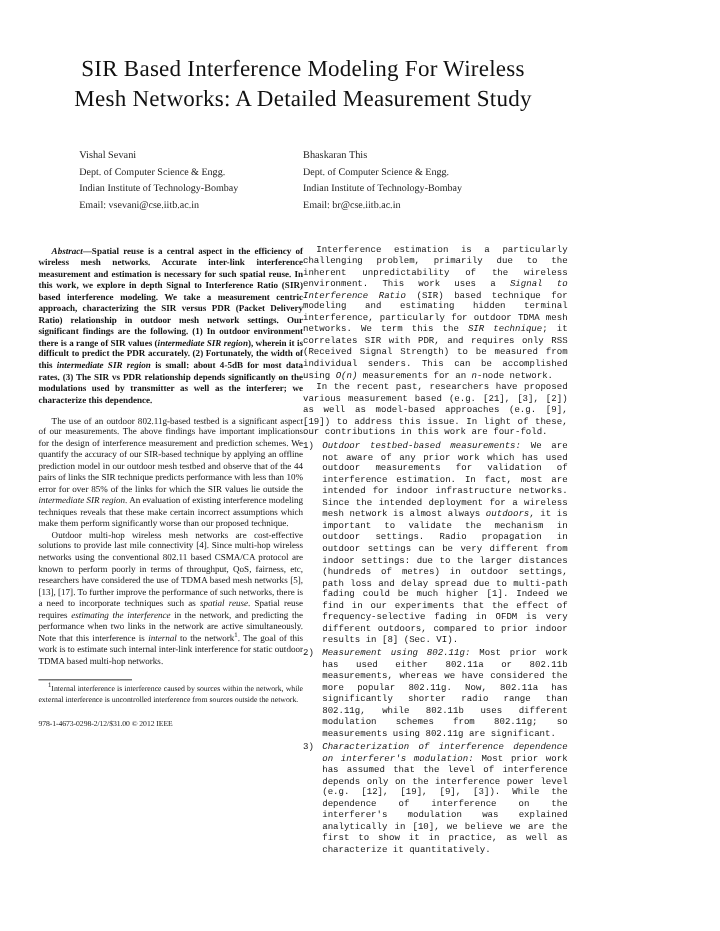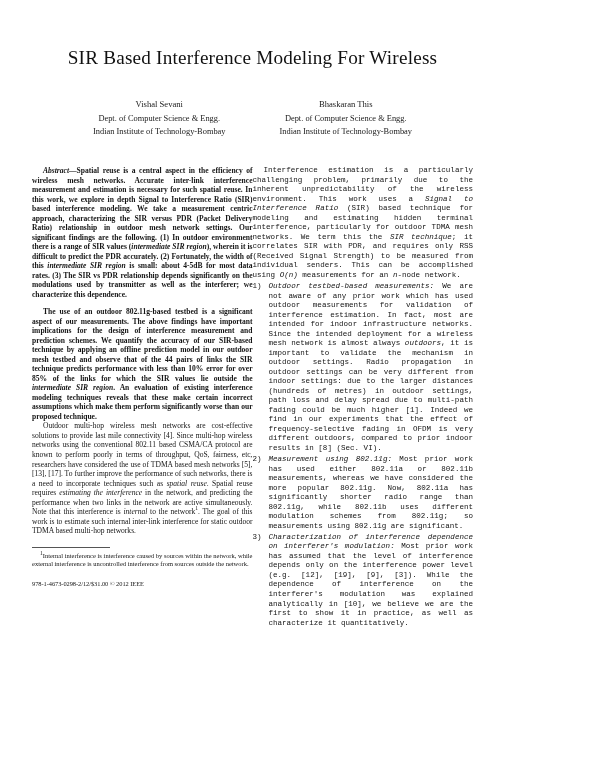--- a/index.html
+++ b/index.html
@@ -32,21 +32,21 @@
     color: #111;
   }
   .authors {
     display: flex;
     margin-top: 27px;
     justify-content: space-between;
     padding: 0 34px;
   }
   .author {
     width: 232px;
-    text-align: center;
+    text-align: left;
     font-size: 8.4px;
     line-height: 1.62;
     color: #1a1a1a;
   }
   .author .aname {
     font-size: 8.6px;
   }
   .columns {
     display: flex;
     margin-top: 27px;
@@ -64,21 +64,21 @@
   .abstract {
     font-weight: bold;
     text-indent: 11px;
     text-align: justify;
   }
   .abstract .lead {
     font-style: italic;
     font-weight: bold;
   }
   .abstract2 {
-    font-weight: bold;
+    font-weight: normal;
     text-indent: 11px;
     margin-top: 7.5px;
     text-align: justify;
   }
   i, .it { font-style: italic; }
   .sec-head {
     text-align: center;
     font-size: 7.9px;
     margin-top: 19px;
     margin-bottom: 6.5px;
@@ -134,32 +134,35 @@
   .mono-o { font-style: italic; }
   .right-pad { padding-top: 0; font-family: Liberation Mono, monospace; }
 </style>
 </head>
 <body>
 
 <div class="page">
 
   <h1 class="title">
     <span>SIR Based Interference Modeling For Wireless</span><br>
+    <span>Mesh Networks: A Detailed Measurement Study</span>
   </h1>
 
   <div class="authors">
     <div class="author">
       <div class="aname">Vishal Sevani</div>
       <div>Dept. of Computer Science &amp; Engg.</div>
       <div>Indian Institute of Technology-Bombay</div>
+      <div>Email: vsevani@cse.iitb.ac.in</div>
     </div>
     <div class="author">
       <div class="aname">Bhaskaran This</div>
       <div>Dept. of Computer Science &amp; Engg.</div>
       <div>Indian Institute of Technology-Bombay</div>
+      <div>Email: br@cse.iitb.ac.in</div>
     </div>
   </div>
 
   <div class="columns">
 
     <div class="col">
 
       <p class="abstract"><span class="lead">Abstract</span><span>—</span><span>Spatial reuse is a central aspect in the efficiency of wireless mesh networks. Accurate inter-link interference measurement and estimation is necessary for such spatial reuse. In this work, we explore in depth Signal to Interference Ratio (SIR) based interference modeling. We take a measurement centric approach, characterizing the SIR versus PDR (Packet Delivery Ratio) relationship in outdoor mesh network settings. Our significant findings are the following. (1) In outdoor environment there is a range of SIR values (</span><i>intermediate SIR region</i><span>), wherein it is difficult to predict the PDR accurately. (2) Fortunately, the width of this </span><i>intermediate SIR region</i><span> is small: about 4-5dB for most data rates. (3) The SIR vs PDR relationship depends significantly on the modulations used by transmitter as well as the interferer; we characterize this dependence.</span></p>
 
       <p class="abstract2"><span>The use of an outdoor 802.11g-based testbed is a significant aspect of our measurements. The above findings have important implications for the design of interference measurement and prediction schemes. We quantify the accuracy of our SIR-based technique by applying an offline prediction model in our outdoor mesh testbed and observe that of the 44 pairs of links the SIR technique predicts performance with less than 10% error for over 85% of the links for which the SIR values lie outside the </span><i>intermediate SIR region</i><span>. An evaluation of existing interference modeling techniques reveals that these make certain incorrect assumptions which make them perform significantly worse than our proposed technique.</span></p>
@@ -172,20 +175,21 @@
       <p class="footnote"><sup>1</sup><span>Internal interference is interference caused by sources within the network, while external interference is uncontrolled interference from sources outside the network.</span></p>
 
       <p class="copyright">978-1-4673-0298-2/12/$31.00 © 2012 IEEE</p>
 
     </div>
 
     <div class="col right-pad">
 
       <p class="body-p"><span>Interference estimation is a particularly challenging problem, primarily due to the inherent unpredictability of the wireless environment. This work uses a </span><i>Signal to Interference Ratio</i><span> (SIR) based technique for modeling and estimating hidden terminal interference, particularly for outdoor TDMA mesh networks. We term this the </span><i>SIR technique</i><span>; it correlates SIR with PDR, and requires only RSS (Received Signal Strength) to be measured from individual senders. This can be accomplished using </span><i class="mono-o">O(n)</i><span> measurements for an </span><i class="mono-o">n</i><span>-node network.</span></p>
 
+      <p class="body-p">In the recent past, researchers have proposed various measurement based (e.g. [21], [3], [2]) as well as model-based approaches (e.g. [9], [19]) to address this issue. In light of these, our contributions in this work are four-fold.</p>
 
       <ol class="contrib">
         <li>
           <span class="marker">1)</span><i>Outdoor testbed-based measurements:</i><span> We are not aware of any prior work which has used outdoor measurements for validation of interference estimation. In fact, most are intended for indoor infrastructure networks. Since the intended deployment for a wireless mesh network is almost always </span><i>outdoors</i><span>, it is important to validate the mechanism in outdoor settings. Radio propagation in outdoor settings can be very different from indoor settings: due to the larger distances (hundreds of metres) in outdoor settings, path loss and delay spread due to multi-path fading could be much higher [1]. Indeed we find in our experiments that the effect of frequency-selective fading in OFDM is very different outdoors, compared to prior indoor results in [8] (Sec. VI).</span>
         </li>
         <li>
           <span class="marker">2)</span><i>Measurement using 802.11g:</i><span> Most prior work has used either 802.11a or 802.11b measurements, whereas we have considered the more popular 802.11g. Now, 802.11a has significantly shorter radio range than 802.11g, while 802.11b uses different modulation schemes from 802.11g; so measurements using 802.11g are significant.</span>
         </li>
         <li>
           <span class="marker">3)</span><i>Characterization of interference dependence on interferer's modulation:</i><span> Most prior work has assumed that the level of interference depends only on the interference power level (e.g. [12], [19], [9], [3]). While the dependence of interference on the interferer's modulation was explained analytically in [10], we believe we are the first to show it in practice, as well as characterize it quantitatively.</span>

